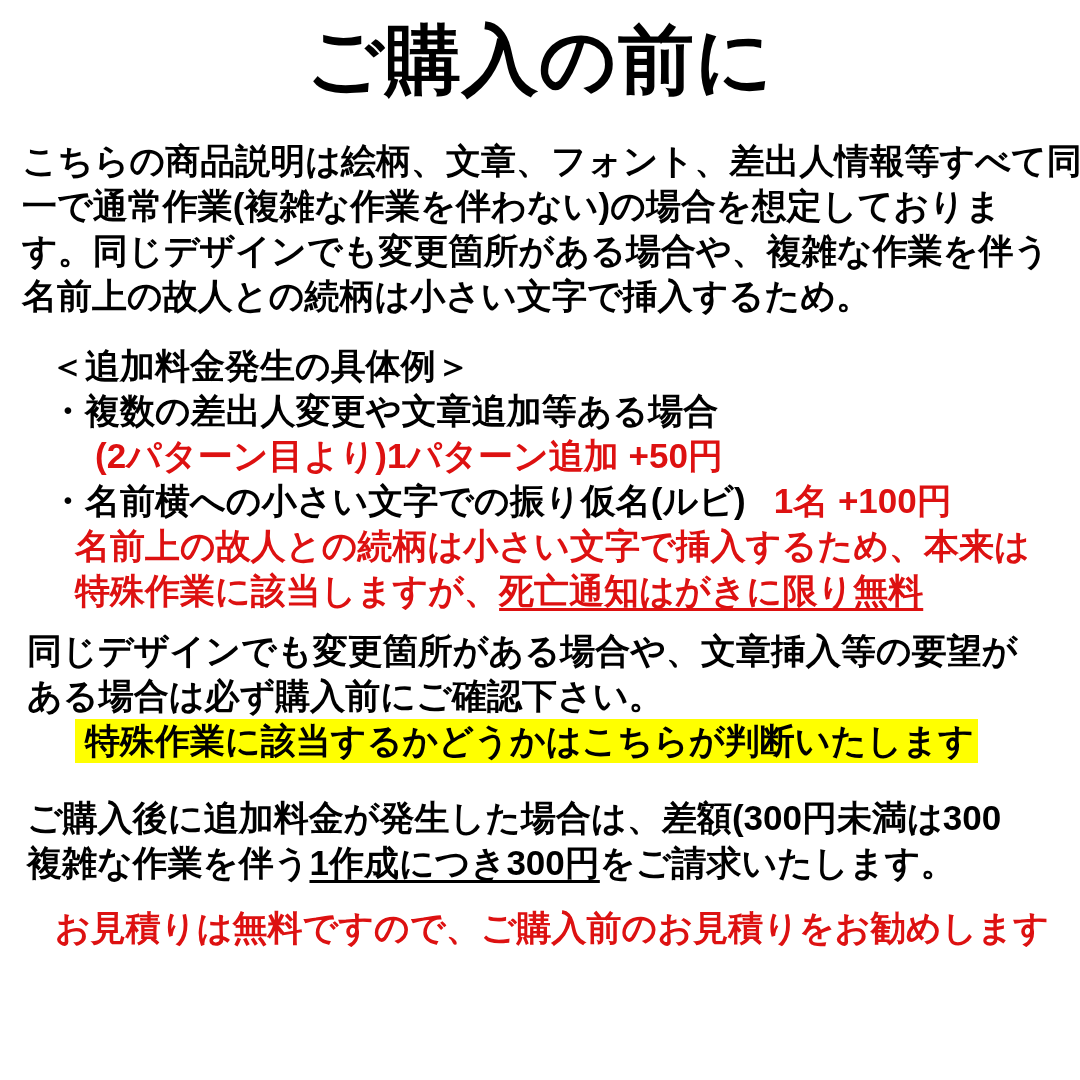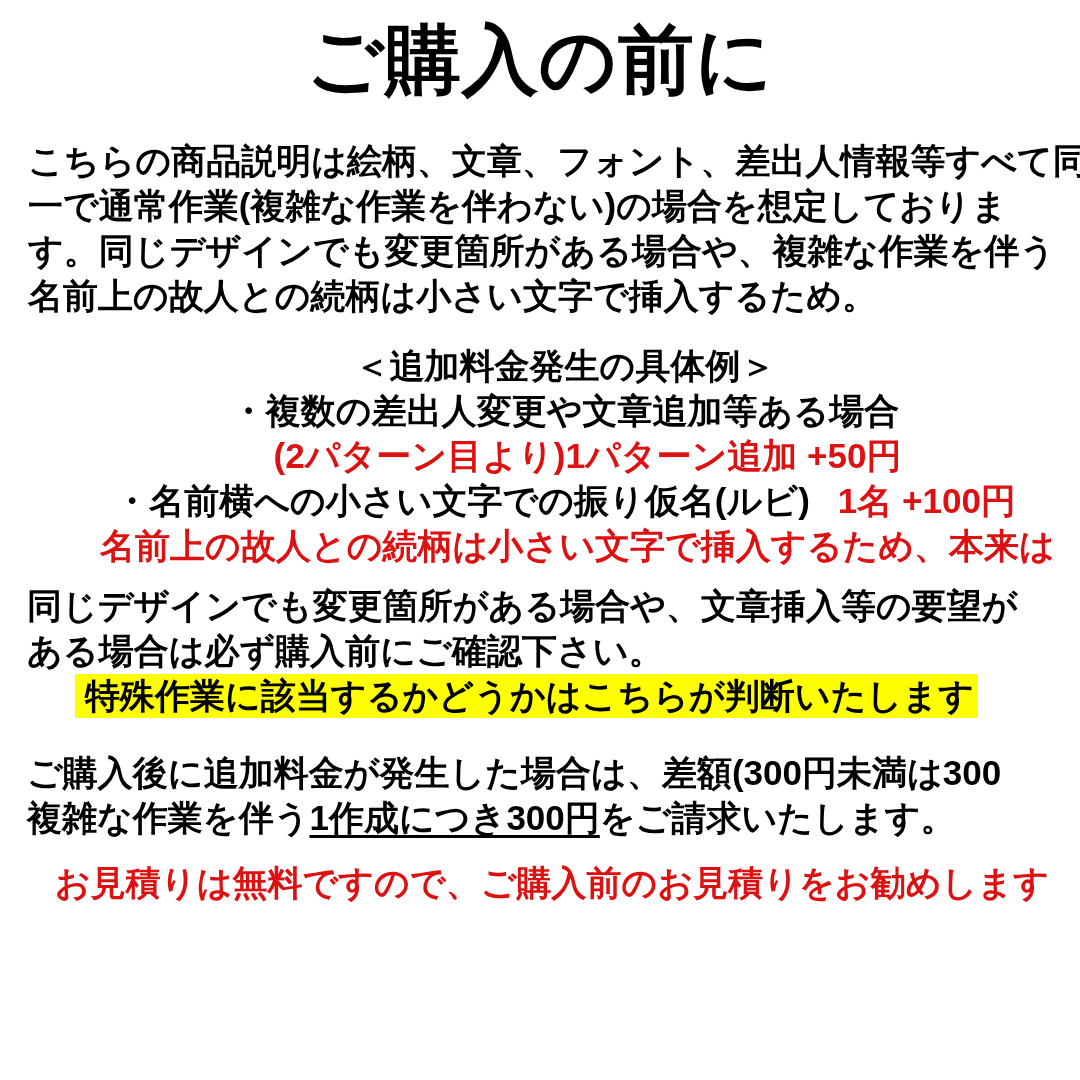--- a/index.html
+++ b/index.html
@@ -27,22 +27,22 @@
     margin: 0;
     letter-spacing: 1px;
     white-space: nowrap;
   }
   .line {
     font-size: 35px;
     line-height: 45px;
     font-weight: 600;
     white-space: nowrap;
   }
-  .intro        { margin: 28px 0 0 28px; }
-  .examples     { margin: 25px 0 0 50px; text-align: center; }
+  .intro        { margin: 28px 0 0 22px; }
+  .examples     { margin: 25px 0 0 50px; }
   .indent-price { margin-left: 45px; }
   .indent-note  { margin-left: 25px; }
   .confirm      { margin: 15px 0 0 27px; }
   .judgement-line { margin-left: 48px; }
   .payment      { margin: 32px 0 0 27px; }
   .estimate     { margin: 20px 0 0 55px; }
   .red { color: var(--accent-red, #dd1111); }
   .price-gap { margin-left: 28px; }
   .u {
     text-decoration: underline;
@@ -67,20 +67,21 @@
     <div class="line">す。同じデザインでも変更箇所がある場合や、複雑な作業を伴う</div>
     <div class="line">名前上の故人との続柄は小さい文字で挿入するため。</div>
   </div>
 
   <div class="examples">
     <div class="line">＜追加料金発生の具体例＞</div>
     <div class="line">・複数の差出人変更や文章追加等ある場合</div>
     <div class="line red indent-price">(2パターン目より)1パターン追加 +50円</div>
     <div class="line"><span>・名前横への小さい文字での振り仮名(ルビ)</span><span class="red price-gap">1名 +100円</span></div>
     <div class="line red indent-note">名前上の故人との続柄は小さい文字で挿入するため、本来は</div>
+    <div class="line red indent-note"><span>特殊作業に該当しますが、</span><span class="u">死亡通知はがきに限り無料</span></div>
   </div>
 
   <div class="confirm">
     <div class="line">同じデザインでも変更箇所がある場合や、文章挿入等の要望が</div>
     <div class="line">ある場合は必ず購入前にご確認下さい。</div>
     <div class="line judgement-line"><span class="hl">特殊作業に該当するかどうかはこちらが判断いたします</span></div>
   </div>
 
   <div class="payment">
     <div class="line">ご購入後に追加料金が発生した場合は、差額(300円未満は300</div>

